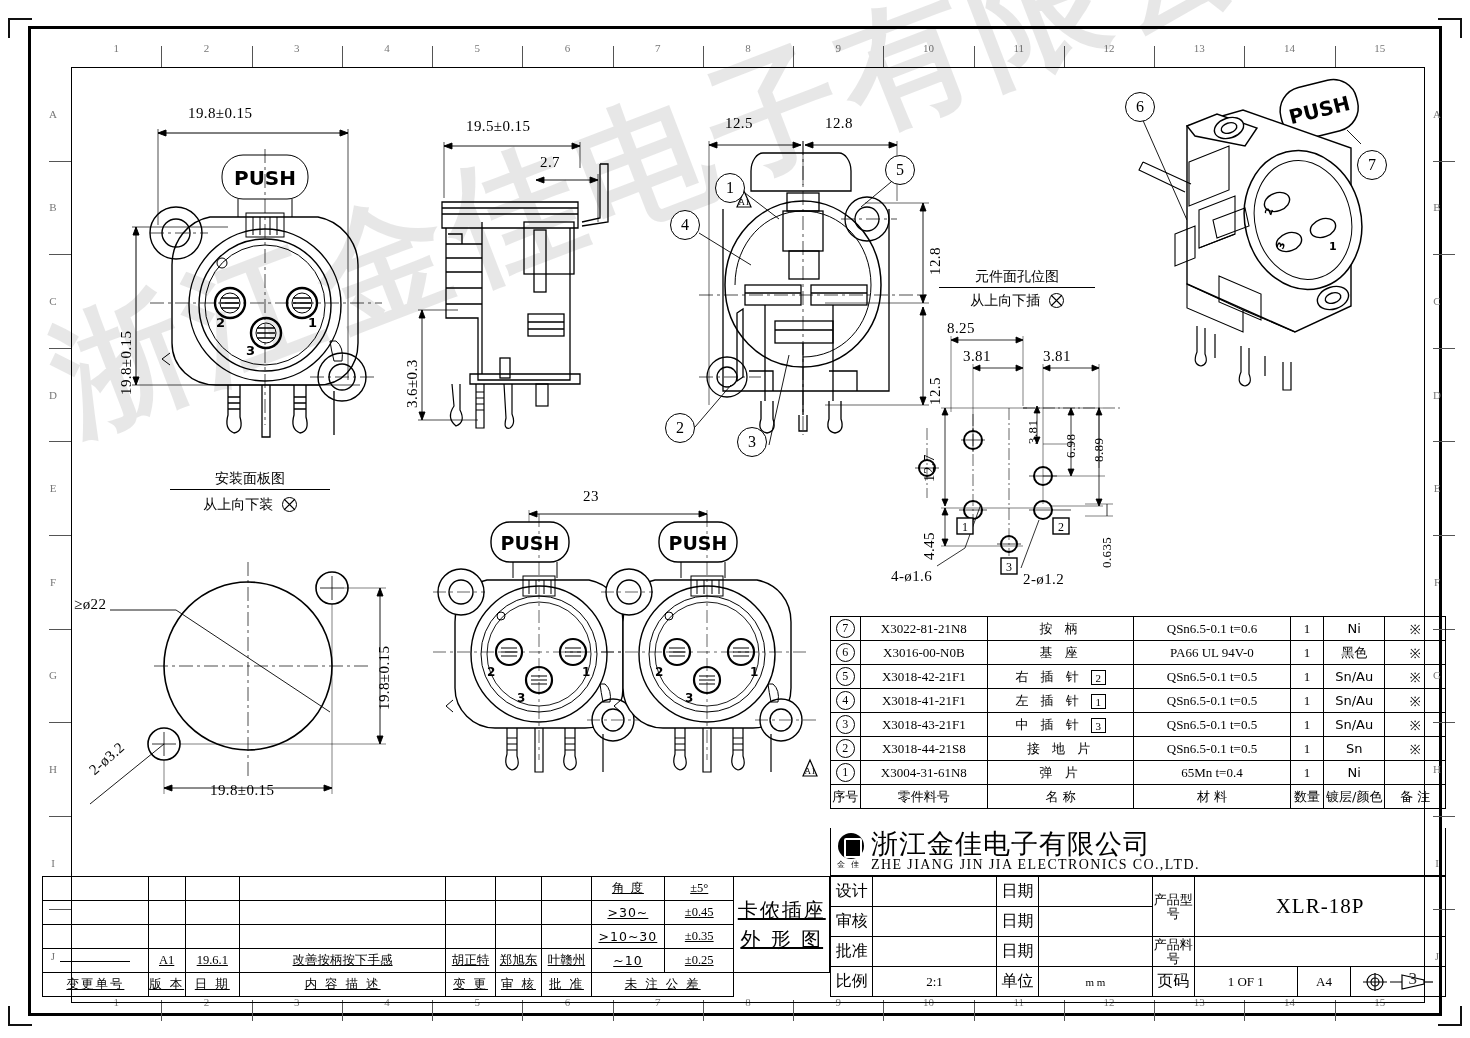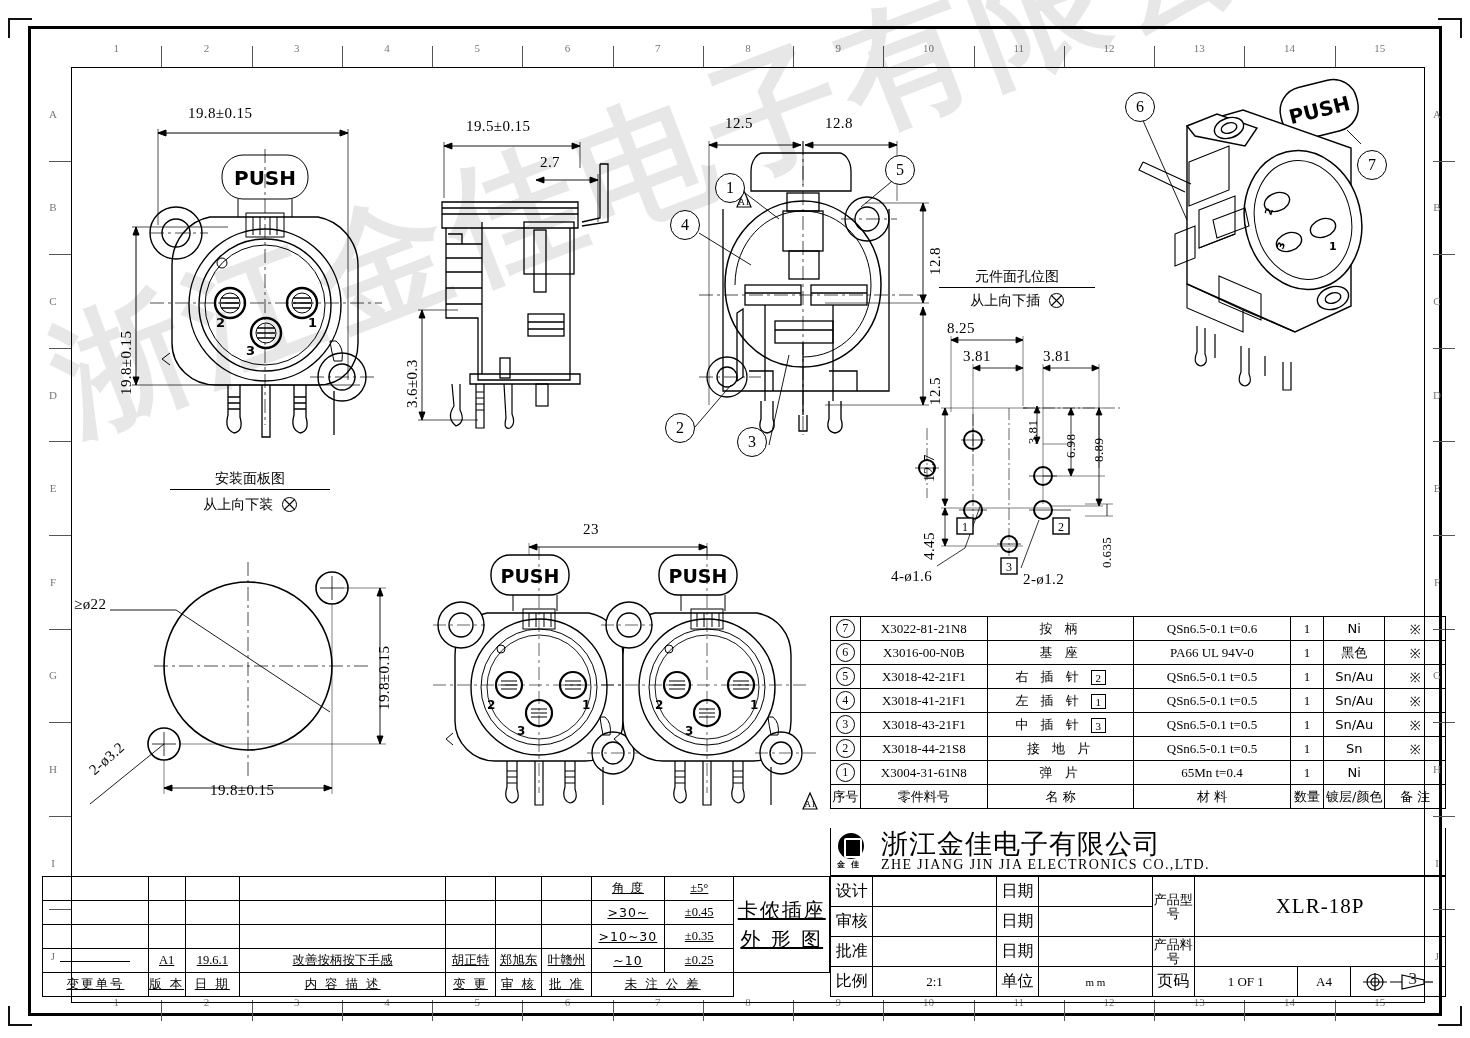--- a/index.html
+++ b/index.html
@@ -113,21 +113,21 @@
     margin-left:8px; vertical-align:middle;
   }
   #bom .cnc { font-family:"DejaVu Sans", sans-serif; }
 
   
   #company {
     position:absolute; left:830px; top:828px; width:616px; height:48px;
     border:1px solid #000; border-top:none;
     display:flex; align-items:center; padding-left:6px;
   }
-  #logo-wrap { display:flex; flex-direction:column; align-items:center; margin-right:16px;font-weight:bold; }
+  #logo-wrap { display:flex; flex-direction:column; align-items:center; margin-right:6px; }
   #logo-mark {
     width:26px; height:26px; border-radius:50%; background:#000;
     position:relative;
   }
   #logo-mark::after {
     content:""; position:absolute; left:6px; top:5px; width:14px; height:16px;
     border:2px solid #fff; border-radius:2px;
   }
   #logo-sub { font-family:"DejaVu Sans", sans-serif; font-size:8px; letter-spacing:6px; }
   #co-cn { font-family:"DejaVu Sans", sans-serif; font-size:27px; line-height:1; letter-spacing:1px; }
@@ -621,21 +621,21 @@
       <path d="M300 118 L300 274"></path>
       <path d="M300 118 l-3 8 h6 z M300 274 l-3 -8 h6 z" fill="#000"></path>
       <path d="M264 118 L306 118 M100 274 L306 274" stroke-width=".5"></path>
       <path d="M84 318 L252 318"></path>
       <path d="M84 318 l8 -3 v6 z M252 318 l-8 -3 v6 z" fill="#000"></path>
       <path d="M84 290 L84 324 M252 134 L252 324" stroke-width=".5"></path>
     </g>
   </svg>
 </div>
 
-<div class="view" style="left:425px; top:488px; width:400px; height:340px;margin-top:33px;">
+<div class="view" style="left:425px; top:488px; width:400px; height:340px;">
   <div class="dimtext" style="left:158px; top:0px;">23</div>
 
   <svg width="400" height="340" viewBox="0 0 400 340">
     <g fill="none" stroke="#000" stroke-width=".9">
       <path d="M104 26 L282 26"></path>
       <path d="M104 26 l8 -3 v6 z M282 26 l-8 -3 v6 z" fill="#000"></path>
       <path d="M104 22 L104 70 M282 22 L282 70" stroke-width=".5"></path>
     </g>
 
     <g transform="translate(0,0)">

